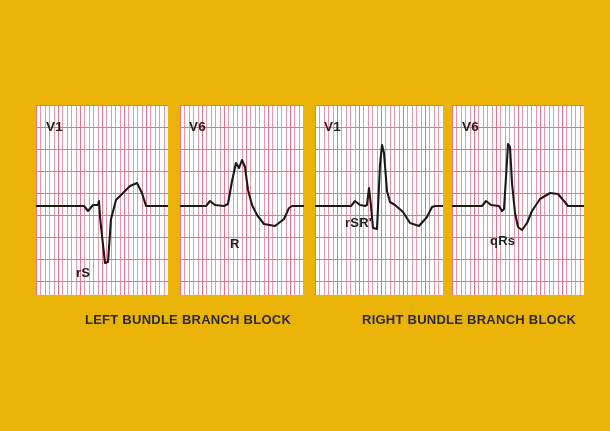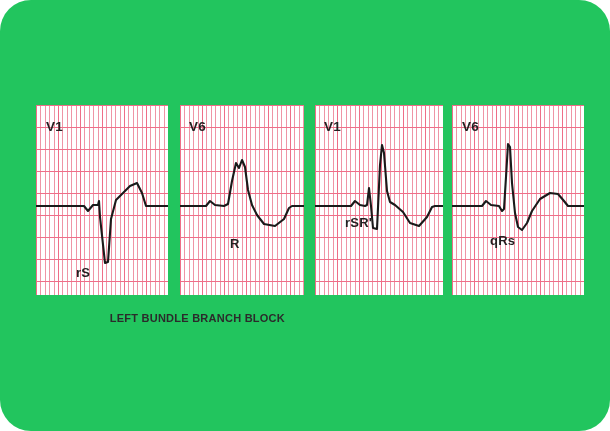--- a/index.html
+++ b/index.html
@@ -7,22 +7,21 @@
   html, body {
     margin: 0; padding: 0;
     width: 610px; height: 431px;
     background: #ffffff;
     font-family: "Liberation Sans", sans-serif;
     overflow: hidden;
   }
   #figure {
     position: relative;
     width: 610px; height: 431px;
-    background: #22c55e;
-    border-radius: 31px;
+    background: #eab308;
   }
   .panel {
     position: absolute;
     background: #ffffff;
     overflow: hidden;
   }
   
   .grid-minor {
     position: absolute;
     left: 0; top: 0; right: 0; bottom: 0;
@@ -65,26 +64,26 @@
     position: absolute;
     font-size: 13px;
     font-weight: bold;
     color: #231f20;
     letter-spacing: 0.2px;
     white-space: nowrap;
     text-align: center;
   }
   .caption {
     position: absolute;
-    font-size: 11px;
+    font-size: 13px;
     font-weight: bold;
     color: #2b2b2b;
     letter-spacing: 0.25px;
     white-space: nowrap;
-    text-align: right;
+    text-align: left;
   }
 </style>
 </head>
 <body>
 
 <div id="figure">
 
 <div class="panel" style="left: 36px; top: 105px; width: 132px; height: 190px;">
       <div class="grid-minor"></div>
       <div class="grid-major"></div>
@@ -115,13 +114,14 @@
     <div class="panel" style="left: 452px; top: 105px; width: 132px; height: 190px;">
       <div class="grid-minor"></div>
       <div class="grid-major"></div>
       <svg class="trace" width="132" height="190">
         <path d="M0,101 L30,101 L34,96 L39,100 L47,101 L50,106 L52,104 L54,72 L56,39 L58,42 L60,78 L63,108 L66,122 L70,125 L75,118 L80,106 L88,94 L98,88 L106,89 L112,96 L116,101 L132,101"></path>
       </svg>
       <div class="lead-label" style="left: 10px; top: 14px;">V6</div>
       <div class="wave-label" style="left: 38px; top: 128px; text-align: right;">qRs</div>
     </div>
     <div class="caption" style="left: 85px; top: 312px; width: 200px;">LEFT BUNDLE BRANCH BLOCK</div>
+    <div class="caption" style="left: 362px; top: 312px; width: 210px;">RIGHT BUNDLE BRANCH BLOCK</div>
   </div>
 
 </body></html>

